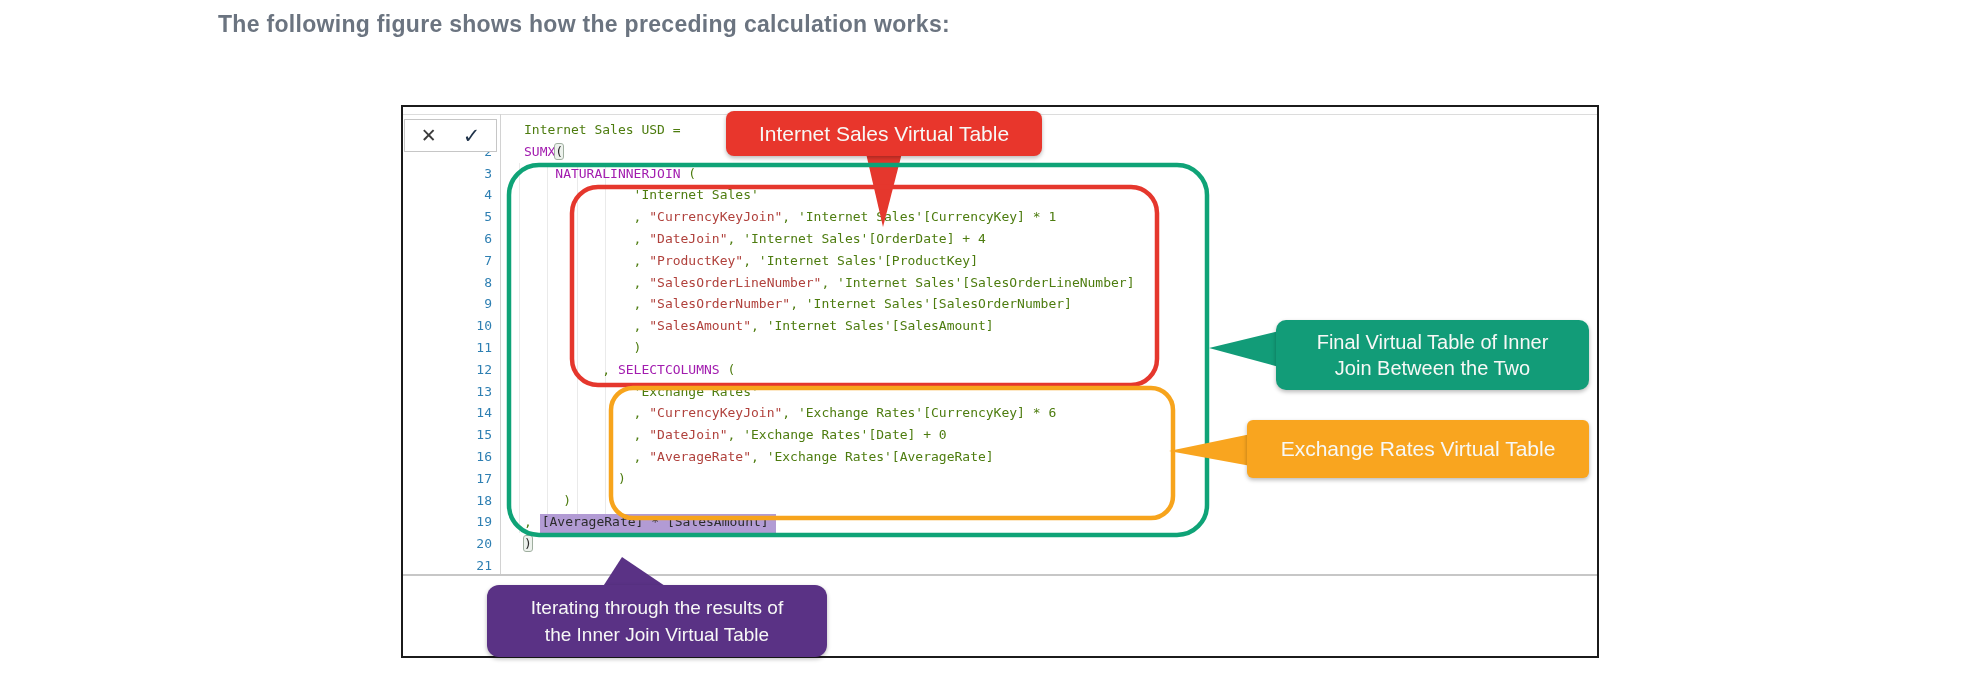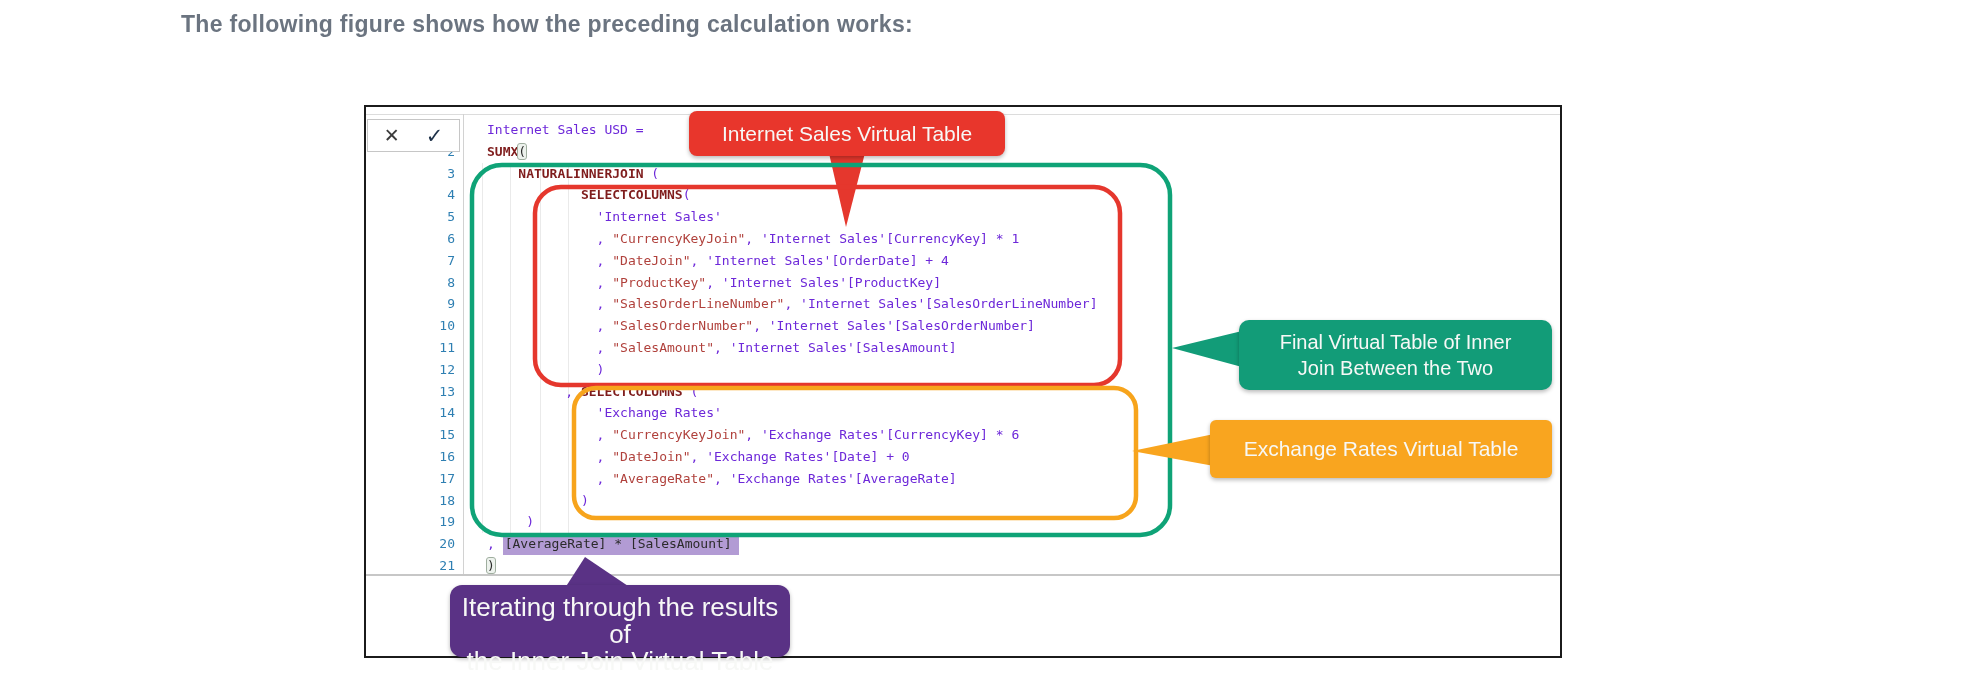--- a/index.html
+++ b/index.html
@@ -1,18 +1,18 @@
 <!DOCTYPE html>
 <html><head>
 <meta charset="utf-8">
 <style>
   * { margin:0; padding:0; box-sizing:border-box; }
   html,body { width:1962px; height:698px; background:#ffffff; overflow:hidden;
               font-family:"Liberation Sans", sans-serif; }
-  .canvas { position:relative; width:1780px; height:698px; background:#fff; }
+  .canvas { position:relative; width:1780px; height:698px; background:#fff;margin-left:37px; }
 
   .heading { position:absolute; left:181px; top:11px; font-size:23px; font-weight:700;
              color:#6b7480; letter-spacing:0.3px; }
 
   .figure { position:absolute; left:364px; top:105px; width:1198px; height:553px;
             border:2px solid #1b1b1b; background:#ffffff; }
 
   
   .top-divider    { position:absolute; left:0; top:7px; width:100%; height:1px; background:#dcdcdc; }
   .gutter-sep     { position:absolute; left:97px; top:7px; width:1px; height:461px; background:#d2d2d2; }
@@ -25,40 +25,40 @@
   .icon-x     { font-size:19px; color:#3b3b3b; cursor:default; }
   .icon-check { font-size:21px; color:#1e3148; cursor:default; }
 
   
   .line-gutter { position:absolute; left:55px; top:12px; width:42px; z-index:2; }
   .gut-num  { height:21.8px; font:13px/21.8px "DejaVu Sans Mono", monospace;
               color:#2e7fb2; text-align:right; padding-right:8px; }
   .code-area { position:absolute; left:121px; top:12px; z-index:2; }
   .code-line { height:21.8px; white-space:pre; font:13px/21.8px "DejaVu Sans Mono", monospace;
                color:#2b2b2b; }
-  .tk-kw  { color:#7f1d1d; font-weight:bold; }
+  .tk-kw  { color:#a21caf; font-weight:normal; }
   .tk-str { color:#b0413c; }
-  .tk-pl  { color:#6d28d9; }
+  .tk-pl  { color:#4d7c0f; }
   .tk-brk { outline:1px solid #9fae9f; background:#edf2ed; border-radius:2px; }
   .tk-hl  { background:#b29bd4; padding:0 7px 4px 2px; }
 
   .shape-layer { position:absolute; left:0; top:0; width:1198px; height:553px;
                  z-index:3; pointer-events:none; }
 
   
   .callout { position:absolute; z-index:4; color:#f7f8f6; text-align:center;
              box-shadow:0 2px 4px rgba(0,0,0,0.28); }
   .callout-red    { left:323px; top:4px;   width:316px; height:45px; border-radius:8px;
                     font-size:21px; line-height:45px; }
   .callout-green  { left:873px; top:213px; width:313px; height:70px; border-radius:10px;
                     font-size:20px; line-height:26px; padding-top:9px; }
   .callout-orange { left:844px; top:313px; width:342px; height:58px; border-radius:6px;
                     font-size:21px; line-height:58px; }
   .callout-purple { left:84px;  top:478px; width:340px; height:72px; border-radius:12px;
-                    font-size:26px; line-height:27px; padding-top:9px; }
+                    font-size:19px; line-height:27px; padding-top:9px; }
 </style>
 </head>
 <body>
 
 <div class="canvas">
 
   <div class="heading">The following figure shows how the preceding calculation works:</div>
 
   <div class="figure">
 
@@ -95,21 +95,20 @@
         <div class="gut-num">17</div>
         <div class="gut-num">18</div>
         <div class="gut-num">19</div>
         <div class="gut-num">20</div>
         <div class="gut-num">21</div>
       </div>
     <div class="code-area">
         <div class="code-line"><span class="tk-pl">Internet Sales USD =</span></div>
         <div class="code-line"><span class="tk-kw">SUMX</span><span class="tk-brk">(</span></div>
         <div class="code-line"><span class="tk-pl">    </span><span class="tk-kw">NATURALINNERJOIN</span><span class="tk-pl"> (</span></div>
-        <div class="code-line"><span class="tk-pl">            </span><span class="tk-kw">SELECTCOLUMNS</span><span class="tk-pl">(</span></div>
         <div class="code-line"><span class="tk-pl">              'Internet Sales'</span></div>
         <div class="code-line"><span class="tk-pl">              , </span><span class="tk-str">"CurrencyKeyJoin"</span><span class="tk-pl">, 'Internet Sales'[CurrencyKey] * 1</span></div>
         <div class="code-line"><span class="tk-pl">              , </span><span class="tk-str">"DateJoin"</span><span class="tk-pl">, 'Internet Sales'[OrderDate] + 4</span></div>
         <div class="code-line"><span class="tk-pl">              , </span><span class="tk-str">"ProductKey"</span><span class="tk-pl">, 'Internet Sales'[ProductKey]</span></div>
         <div class="code-line"><span class="tk-pl">              , </span><span class="tk-str">"SalesOrderLineNumber"</span><span class="tk-pl">, 'Internet Sales'[SalesOrderLineNumber]</span></div>
         <div class="code-line"><span class="tk-pl">              , </span><span class="tk-str">"SalesOrderNumber"</span><span class="tk-pl">, 'Internet Sales'[SalesOrderNumber]</span></div>
         <div class="code-line"><span class="tk-pl">              , </span><span class="tk-str">"SalesAmount"</span><span class="tk-pl">, 'Internet Sales'[SalesAmount]</span></div>
         <div class="code-line"><span class="tk-pl">              )</span></div>
         <div class="code-line"><span class="tk-pl">          , </span><span class="tk-kw">SELECTCOLUMNS</span><span class="tk-pl"> (</span></div>
         <div class="code-line"><span class="tk-pl">              'Exchange Rates'</span></div>

